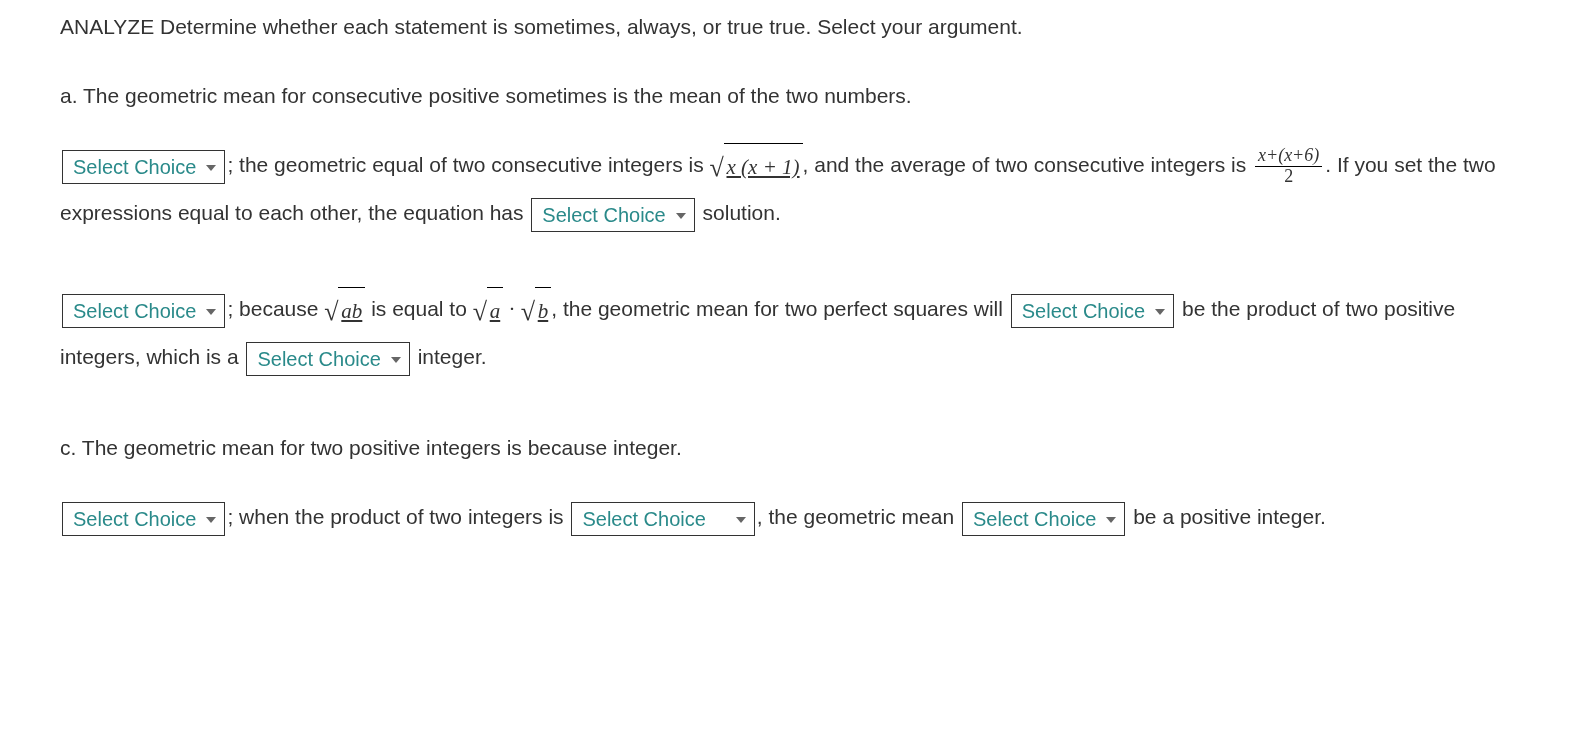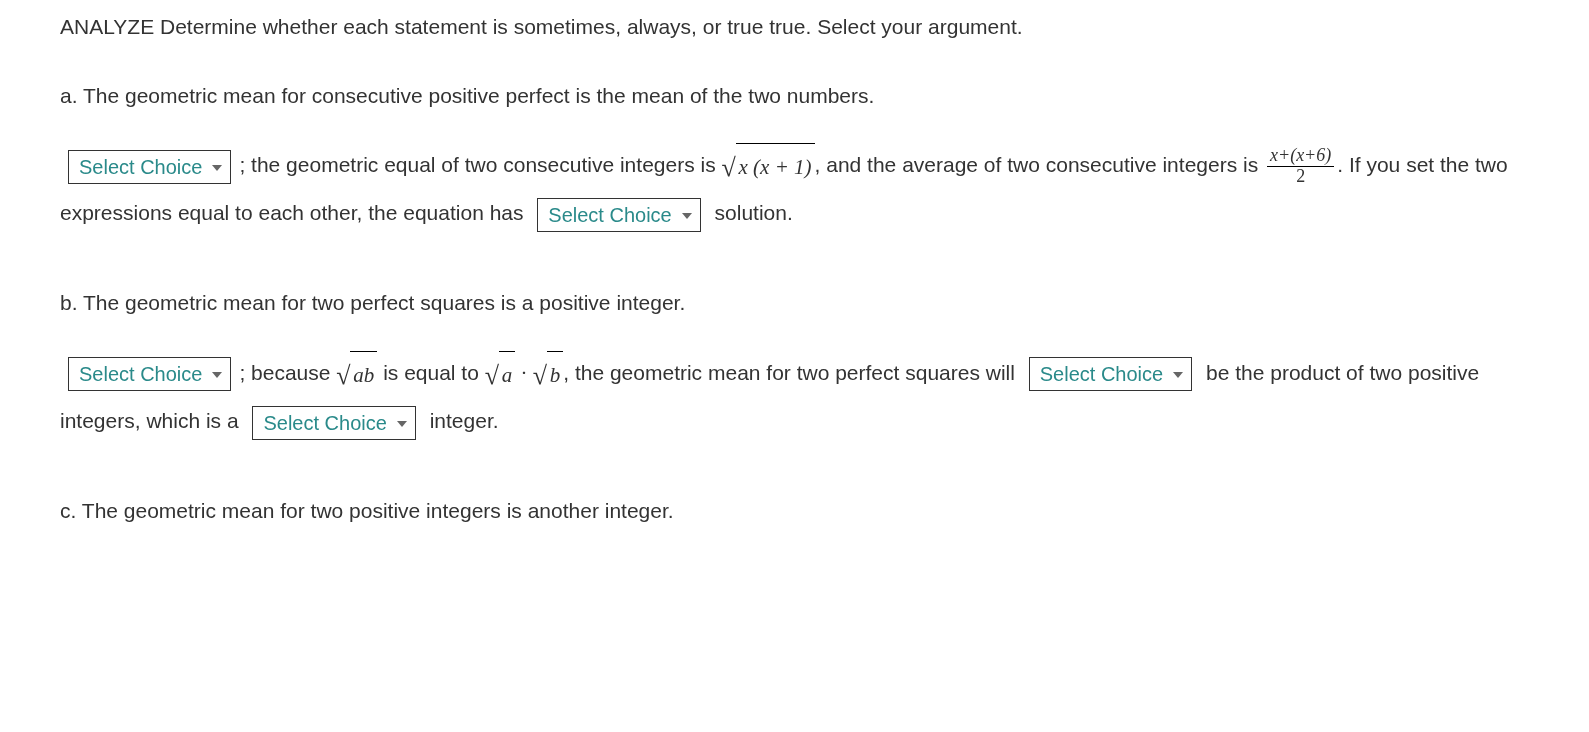--- a/index.html
+++ b/index.html
@@ -19,21 +19,21 @@
   .answer-block { line-height: 2.2; }
   .select-choice {
     display: inline-block;
     border: 1px solid #333;
     padding: 2px 28px 2px 10px;
     color: #2a8a8a;
     position: relative;
     font-size: 20px;
     vertical-align: middle;
     line-height: 1.4;
-    margin: 0 8px;
+    margin: 0 2px;
   }
   .select-choice::after {
     content: "";
     position: absolute;
     right: 8px;
     top: 50%;
     margin-top: -2px;
     width: 0;
     height: 0;
     border-left: 5px solid transparent;
@@ -60,20 +60,21 @@
     font-style: normal;
     position: absolute;
     left: 0;
     top: -4px;
     font-size: 26px;
   }
   .sqrt .radicand {
     border-top: 1.5px solid #000;
     padding: 0 3px;
     display: inline-block;
+    text-decoration: underline;
   }
   .frac {
     display: inline-block;
     vertical-align: middle;
     text-align: center;
     font-family: "Times New Roman", Times, serif;
     font-style: italic;
     font-size: 18px;
     line-height: 1.1;
     margin: 0 3px;
@@ -91,34 +92,34 @@
 </style>
 </head>
 <body>
 
 <div class="header-line">
   <span class="bold">ANALYZE</span><span> Determine whether each statement is </span><span class="italic">sometimes</span><span>, </span><span class="italic">always</span><span>, or </span><span class="italic">true</span><span> true. Select your argument.</span>
 </div>
 
 <div class="section">
   <div class="question">
-    <span class="bold">a.</span><span> The geometric mean for consecutive positive perfect is the mean of the two numbers.</span>
+    <span class="bold">a.</span><span> The geometric mean for consecutive positive sometimes is the mean of the two numbers.</span>
   </div>
   <div class="answer-block">
     <span class="select-choice">Select Choice</span><span>; the geometric equal of two consecutive integers is </span><span class="nowrap"><span class="sqrt"><span class="radicand math">x (x + 1)</span></span></span><span>, and the average of two consecutive integers is </span>
     <span class="frac"><span class="num">x+(x+6)</span><span class="den math-upright">2</span></span><span>. If you set the two expressions equal to each other, the equation has </span><span class="select-choice">Select Choice</span><span> solution.</span>
   </div>
 </div>
 
 <div class="section">
-  <div class="question">
-    <span class="bold">b.</span><span> The geometric mean for two perfect squares is a positive integer.</span>
-  </div>
   <div class="answer-block">
     <span class="select-choice">Select Choice</span><span>; because </span><span class="nowrap"><span class="sqrt"><span class="radicand math">ab</span></span></span><span> is equal to </span><span class="nowrap"><span class="sqrt"><span class="radicand math">a</span></span><span class="math-upright"> · </span><span class="sqrt"><span class="radicand math">b</span></span></span><span>, the geometric mean for two perfect squares will </span><span class="select-choice">Select Choice</span><span> be the product of two positive integers, which is a </span><span class="select-choice">Select Choice</span><span> integer.</span>
   </div>
 </div>
 
 <div class="section">
   <div class="question">
-    <span class="bold">c.</span><span> The geometric mean for two positive integers is another integer.</span>
+    <span class="bold">c.</span><span> The geometric mean for two positive integers is because integer.</span>
+  </div>
+  <div class="answer-block">
+    <span class="select-choice">Select Choice</span><span>; when the product of two integers is </span><span class="select-choice" style="padding-right:48px">Select Choice</span><span>, the geometric mean </span><span class="select-choice">Select Choice</span><span> be a positive integer.</span>
   </div>
 </div>
 
 </body></html>

